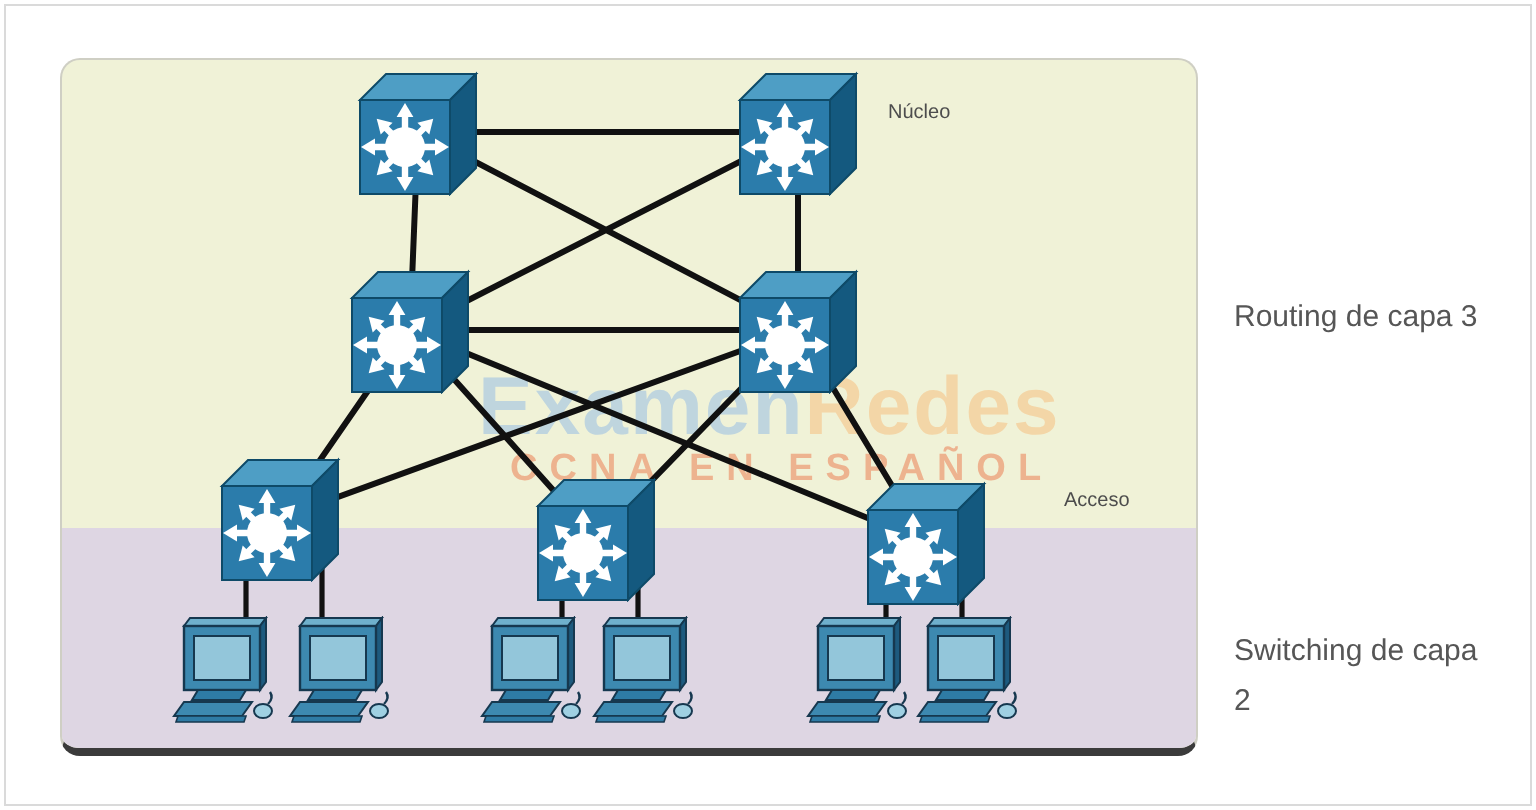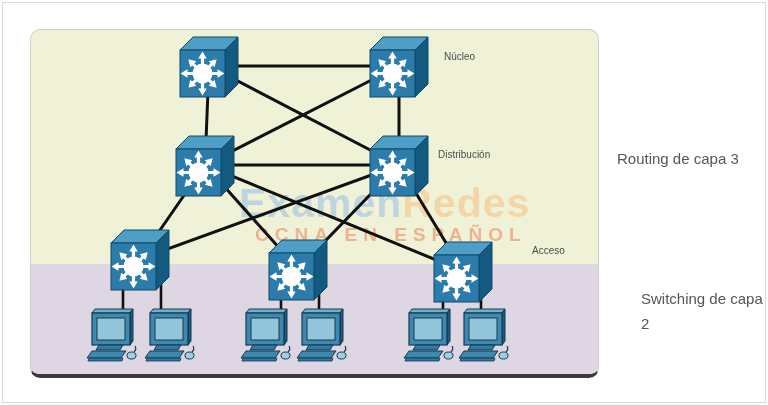--- a/index.html
+++ b/index.html
@@ -44,21 +44,21 @@
     position:absolute;z-index:4;font-size:10px;color:#4d4d4d;white-space:nowrap;
   }
   .lbl-core{left:413px;top:21px;}
   .lbl-dist{left:407px;top:119px;}
   .lbl-access{left:472px;top:215px;margin-left:29px;}
 
   .side-label{
     position:absolute;font-size:15px;color:#565656;line-height:25px;
   }
   .lbl-routing{left:617px;top:146px;white-space:nowrap;}
-  .lbl-switching{left:617px;top:286px;width:125px;margin-left:24px;}
+  .lbl-switching{left:617px;top:313px;width:125px;}
 
   .defs-hidden{position:absolute;width:0;height:0;overflow:hidden;}
 </style>
 </head>
 <body>
 
 <svg class="defs-hidden" aria-hidden="true">
   <defs>
     <symbol id="switch-icon" viewBox="0 0 64 64">
       <polygon points="3,16 16,3 61,3 48,16" fill="#4e9ec5" stroke="#0e4a68" stroke-width="1"></polygon>
@@ -204,18 +204,17 @@
         <use href="#pc-icon"></use>
       </svg>
     </div>
   <div class="node" style="left:425px;top:278px">
       <svg class="pc">
         <use href="#pc-icon"></use>
       </svg>
     </div>
 
   <div class="layer-label lbl-core">Núcleo</div>
-  <div class="layer-label lbl-dist">Distribución</div>
   <div class="layer-label lbl-access">Acceso</div>
 </div>
 
 <div class="side-label lbl-routing">Routing de capa 3</div>
 <div class="side-label lbl-switching">Switching de capa 2</div>
 
 </body></html>

